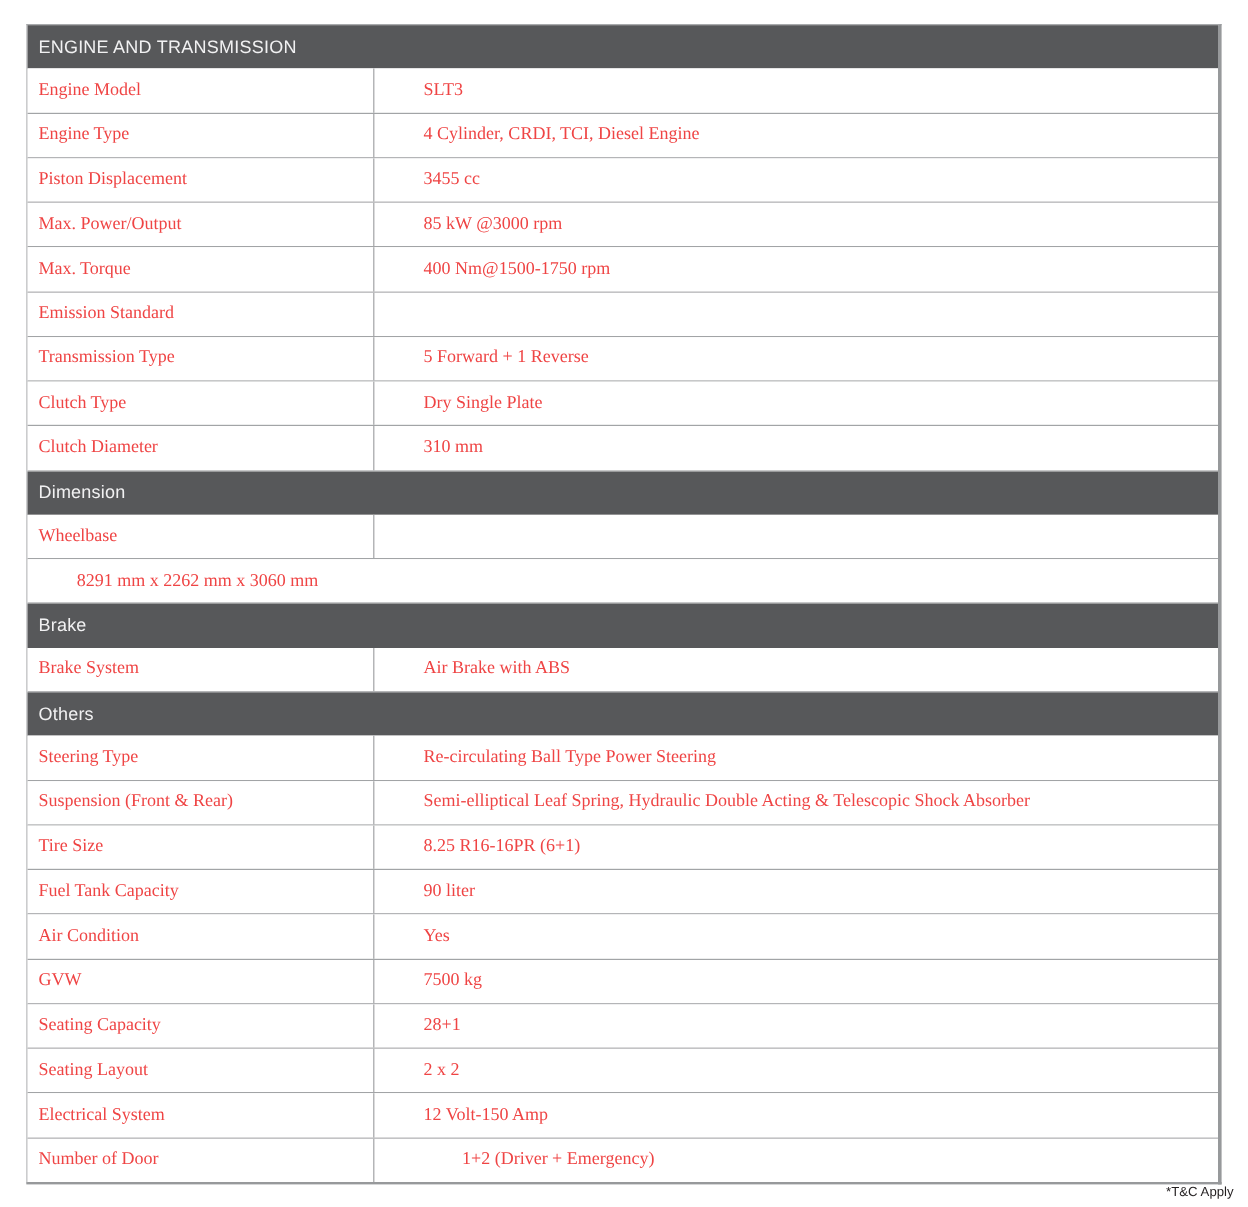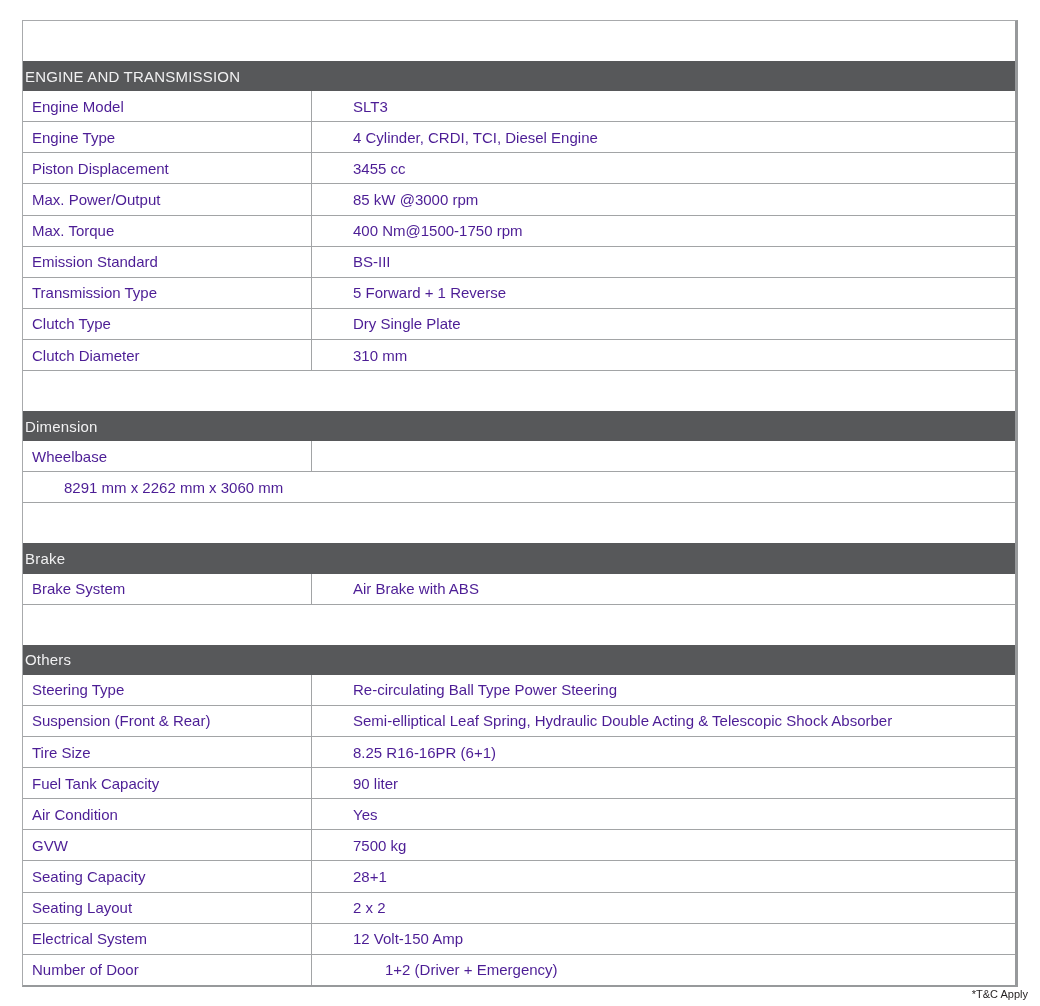--- a/index.html
+++ b/index.html
@@ -20,39 +20,39 @@
     border-right: 3px solid #97999b;
     border-bottom: 2px solid #97999b;
     background: #ffffff;
   }
   .section-header {
     flex: 1;
     background: #57585a;
     color: #f1f1f2;
     display: flex;
     align-items: center;
-    padding-left: 2px;
+    padding-left: 9px;
     font-size: 15px;
     letter-spacing: 0.2px;
-    margin-top: 40px;
   }
   .spec-row {
     flex: 1;
     display: flex;
     border-bottom: 1px solid #a2a4a6;
     background: #ffffff;
   }
   .spec-row:last-child { border-bottom: none; gap: 32px; }
   .cell {
     display: flex;
     align-items: center;
     font-size: 15px;
-    color: #4c1d95;
+    color: #ef4444;
     white-space: nowrap;
     overflow: hidden;
+    font-family: Liberation Serif, serif;
   }
   .cell.label {
     width: 289px;
     flex: 0 0 289px;
     border-right: 1px solid #a2a4a6;
     padding-left: 9px;
   }
   .cell.value {
     flex: 1;
     padding-left: 41px;
@@ -87,21 +87,20 @@
   <div class="spec-row">
     <div class="cell label">Max. Power/Output</div>
     <div class="cell value">85 kW @3000 rpm</div>
   </div>
   <div class="spec-row">
     <div class="cell label">Max. Torque</div>
     <div class="cell value">400 Nm@1500-1750 rpm</div>
   </div>
   <div class="spec-row">
     <div class="cell label">Emission Standard</div>
-    <div class="cell value">BS-III</div>
   </div>
   <div class="spec-row">
     <div class="cell label">Transmission Type</div>
     <div class="cell value">5 Forward + 1 Reverse</div>
   </div>
   <div class="spec-row">
     <div class="cell label">Clutch Type</div>
     <div class="cell value">Dry Single Plate</div>
   </div>
   <div class="spec-row">

